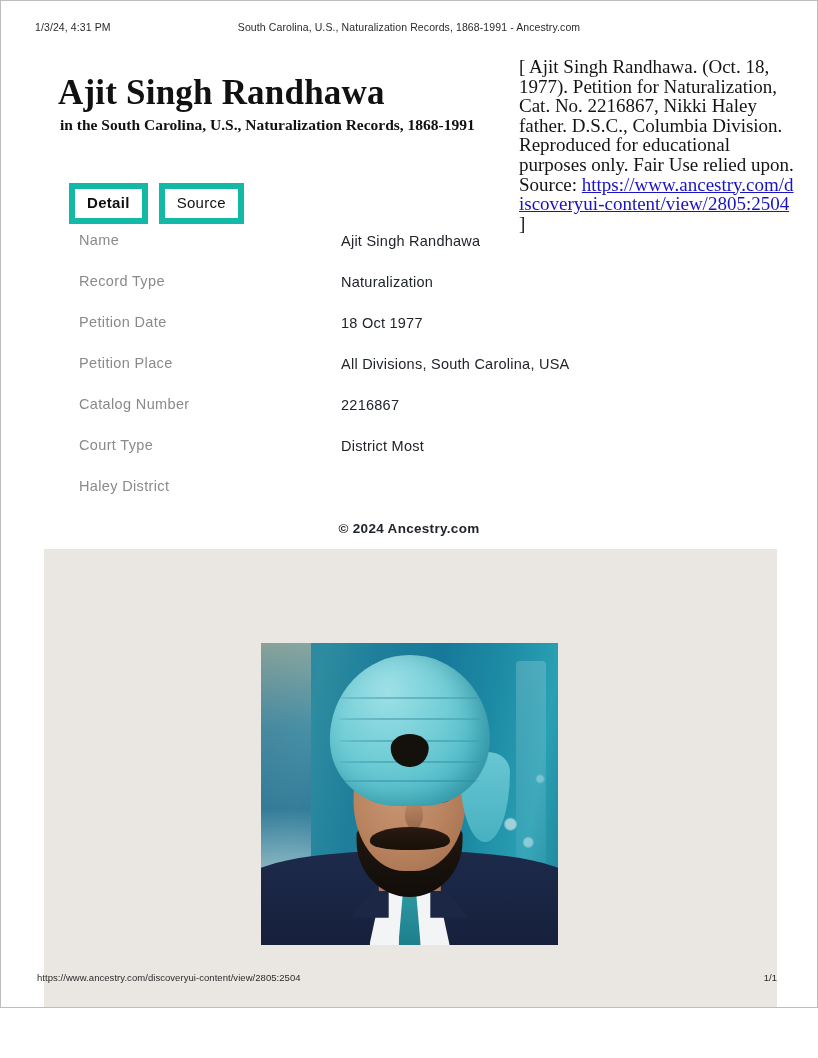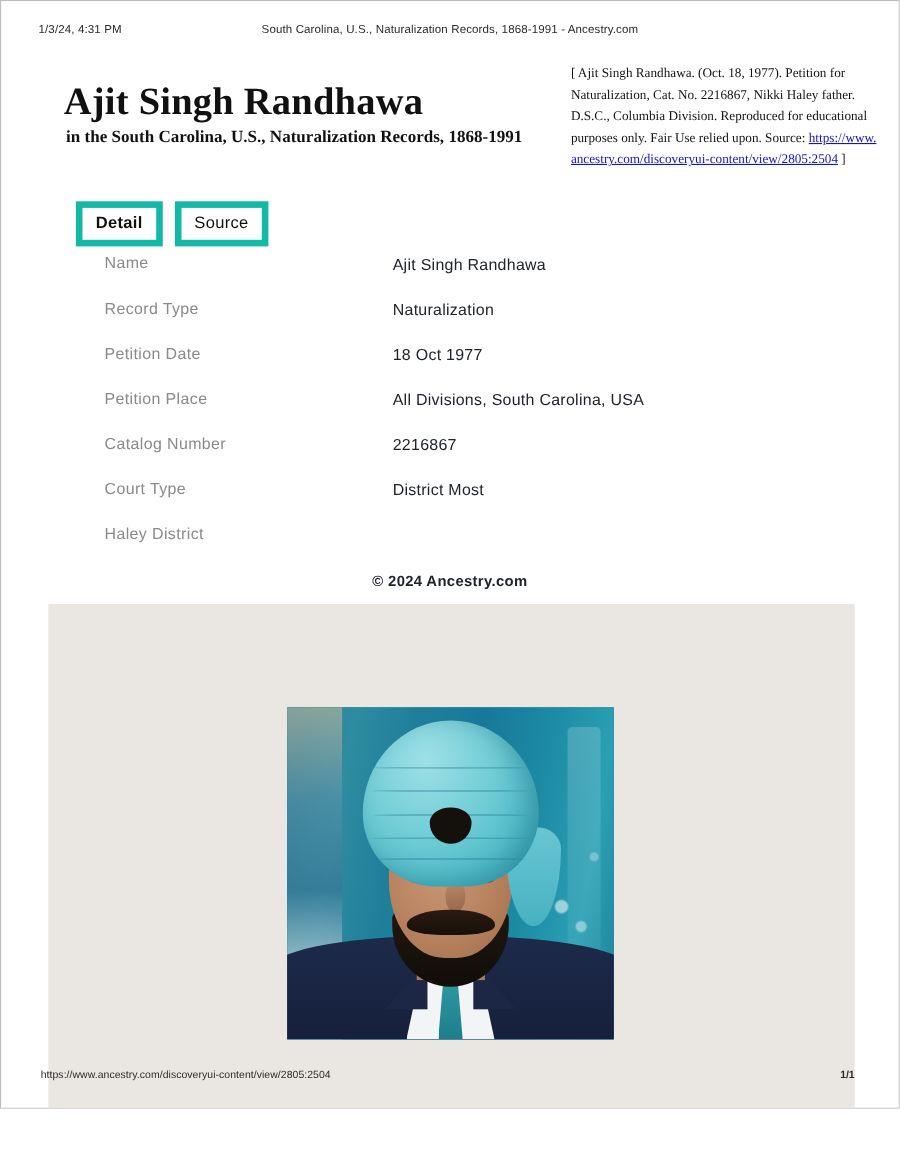--- a/index.html
+++ b/index.html
@@ -77,21 +77,21 @@
     white-space: nowrap;
   }
 
   
   .annotation {
     position: absolute;
     left: 518px;
     top: 56px;
     width: 278px;
     font-family: "Liberation Serif", serif;
-    font-size: 12px;
+    font-size: 19px;
     line-height: 19.6px;
     color: #141414;
     text-align: left;
   }
   .annotation a,
   .annotation .src-link {
     color: #1a13c4;
     text-decoration: underline;
     word-break: break-all;
   }
@@ -132,21 +132,20 @@
     align-items: flex-start;
     margin-bottom: 20px;
   }
   .field-label {
     width: 262px;
     flex: 0 0 262px;
     font-size: 14.5px;
     line-height: 19px;
     color: #8a8a8a;
     letter-spacing: .35px;
-    margin-left: 16px;
   }
   .field-value {
     flex: 1 1 auto;
     font-size: 14.5px;
     line-height: 21px;
     color: #20242b;
     letter-spacing: .25px;
   }
   .field-value .line2 { display: block; }
 
@@ -391,21 +390,21 @@
     left: 36px;
     top: 0;
     white-space: nowrap;
     letter-spacing: .05px;
   }
   .print-footer .foot-page {
     position: absolute;
     right: 40px;
     top: 0;
     white-space: nowrap;
-    font-weight: 700;
+    font-weight: 400;
   }
 </style>
 </head>
 <body>
 
 <div class="page">
 
   <div class="print-header">
     <span class="hdr-date">1/3/24, 4:31 PM</span>
     <span class="hdr-title">South Carolina, U.S., Naturalization Records, 1868-1991 - Ancestry.com</span>

